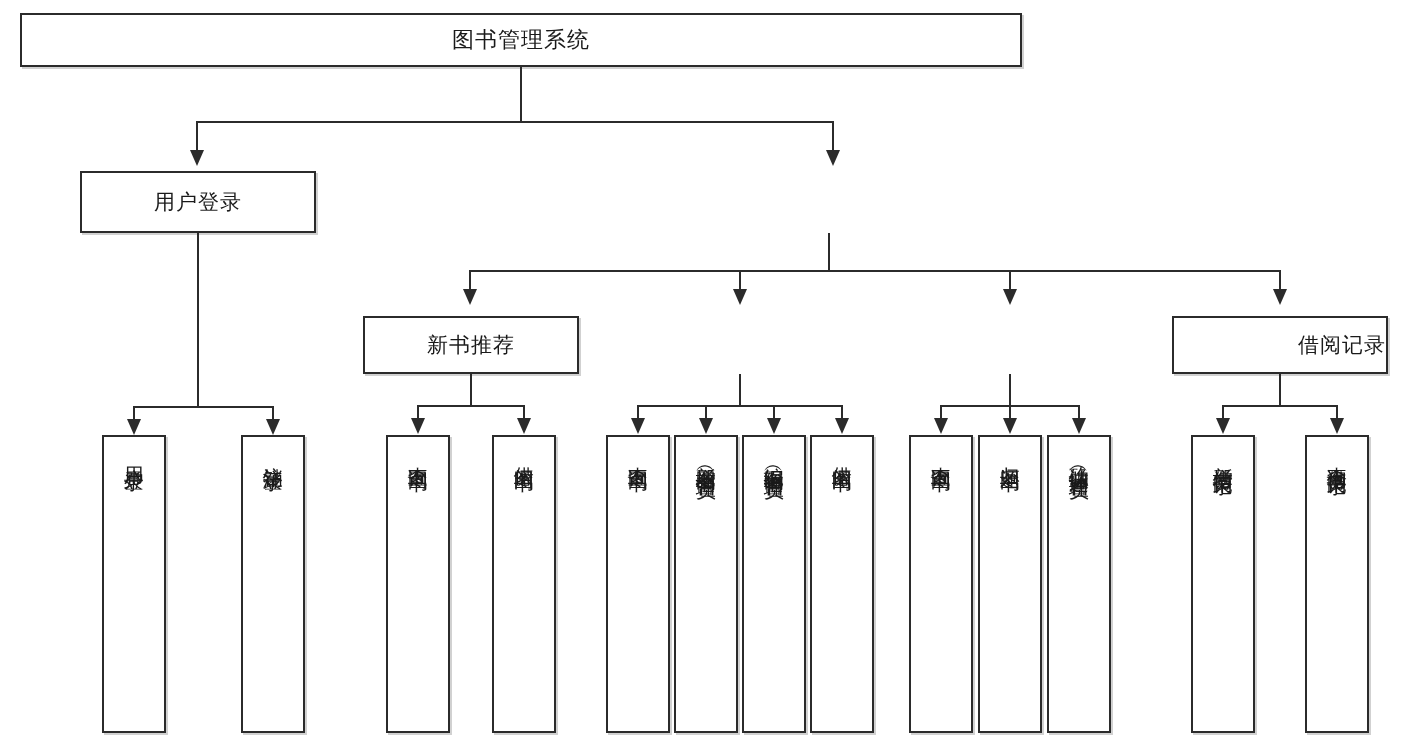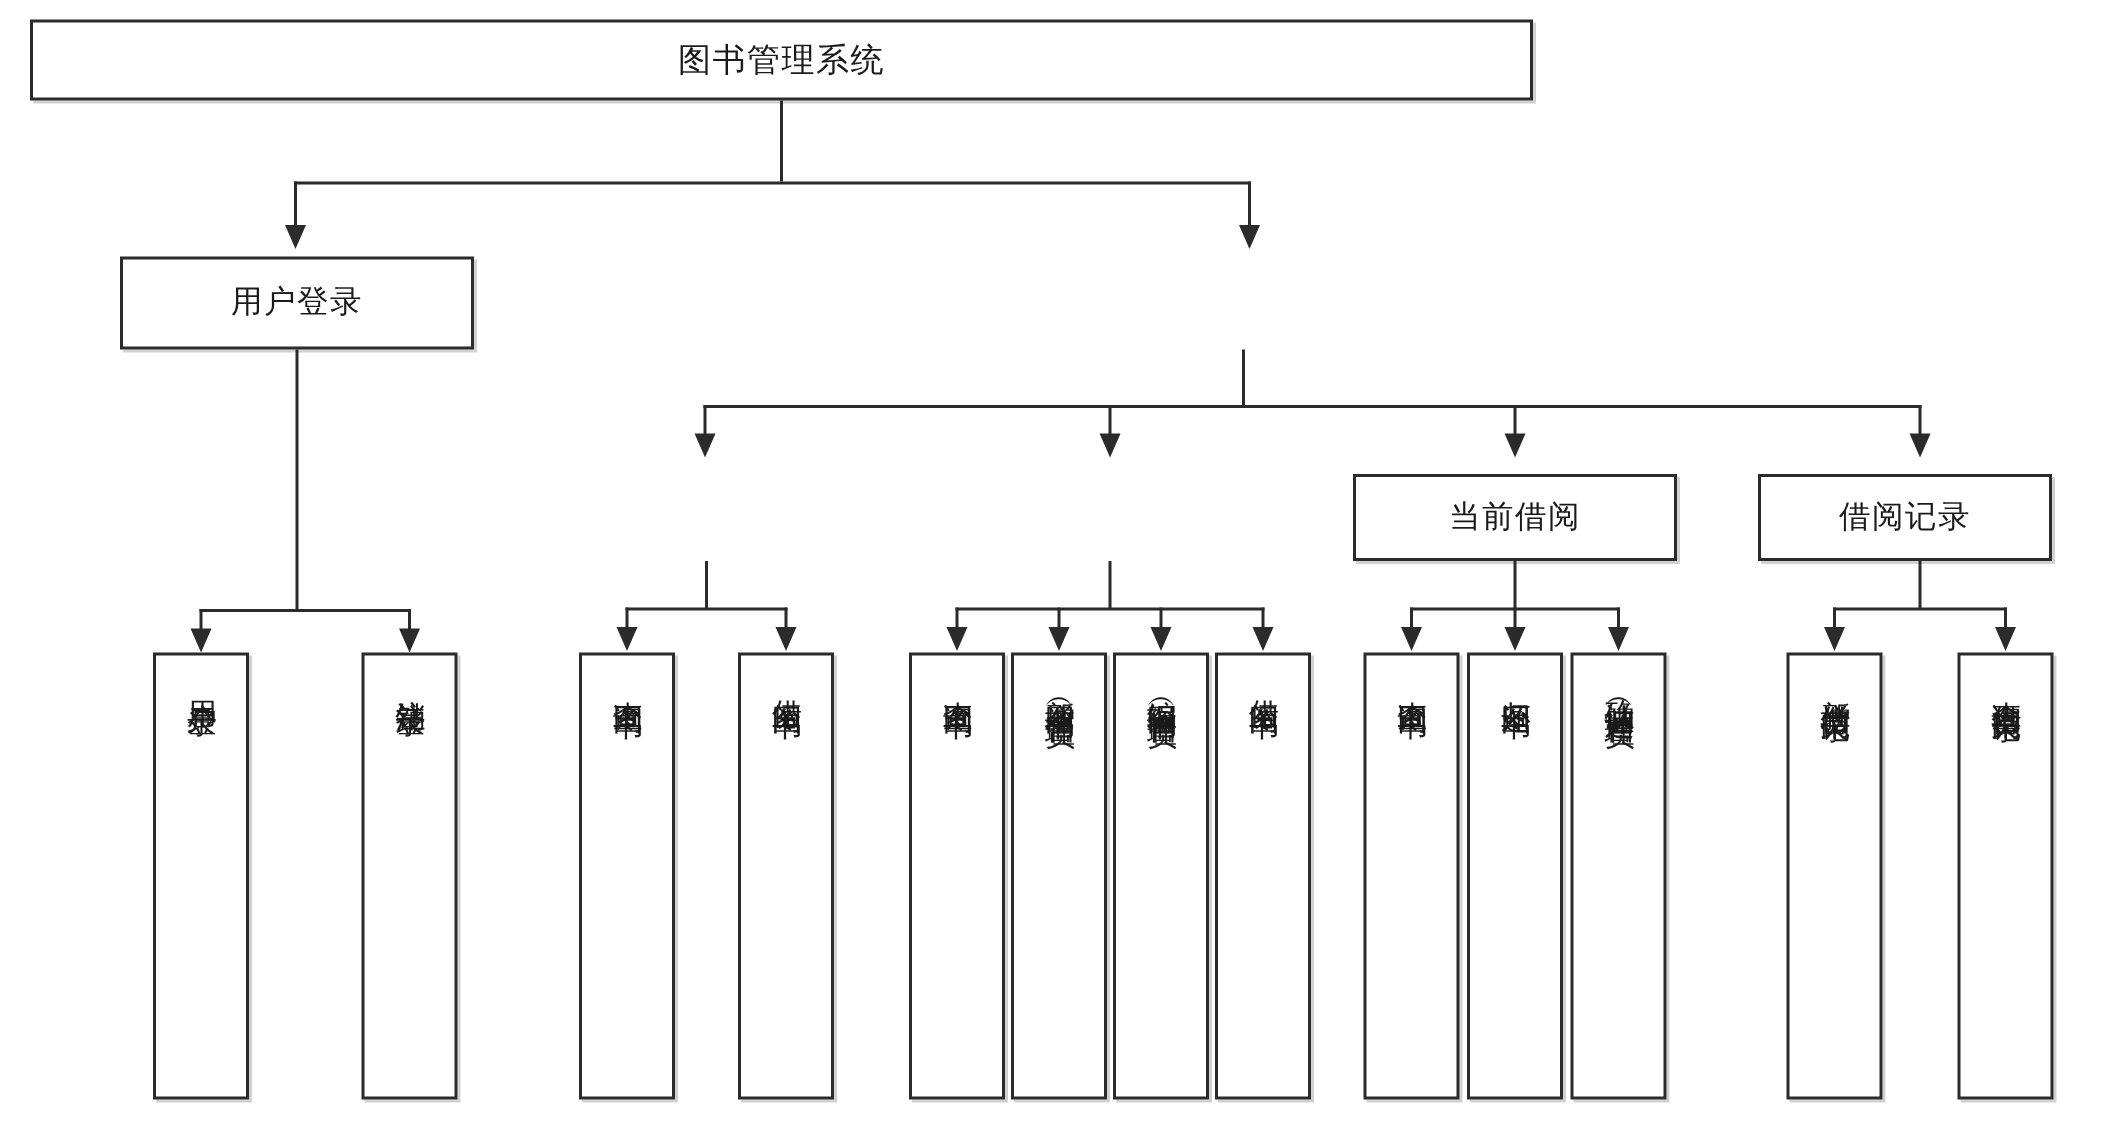--- a/index.html
+++ b/index.html
@@ -113,24 +113,24 @@
   <div class="edge h" style="left:469px;top:270px;width:812px;height:2px;"></div>
   <div class="edge v" style="left:469px;top:270px;width:2px;height:20px;"></div>
   <div class="arrow" style="left:463px;top:289px;"></div>
   <div class="edge v" style="left:739px;top:270px;width:2px;height:20px;"></div>
   <div class="arrow" style="left:733px;top:289px;"></div>
   <div class="edge v" style="left:1009px;top:270px;width:2px;height:20px;"></div>
   <div class="arrow" style="left:1003px;top:289px;"></div>
   <div class="edge v" style="left:1279px;top:270px;width:2px;height:20px;"></div>
   <div class="arrow" style="left:1273px;top:289px;"></div>
 
-  <div class="node lvl3" style="left:902px;top:316px;width:216px;height:58px;">
-    <span class="label">当前借阅</span>
-  </div>
-  <div class="node lvl3" style="left:1172px;top:316px;width:196px;height:58px;">
+  <div class="node lvl3" style="left:363px;top:316px;width:216px;height:58px;">
+    <span class="label">新书推荐</span>
+  </div>
+  <div class="node lvl3" style="left:1172px;top:316px;width:216px;height:58px;justify-content:flex-end;">
     <span class="label">借阅记录</span>
   </div>
 
   <div class="edge v" style="left:470px;top:374px;width:2px;height:32px;"></div>
   <div class="edge h" style="left:417px;top:405px;width:108px;height:2px;"></div>
   <div class="edge v" style="left:417px;top:405px;width:2px;height:14px;"></div>
   <div class="arrow" style="left:411px;top:418px;"></div>
   <div class="edge v" style="left:523px;top:405px;width:2px;height:14px;"></div>
   <div class="arrow" style="left:517px;top:418px;"></div>
 

